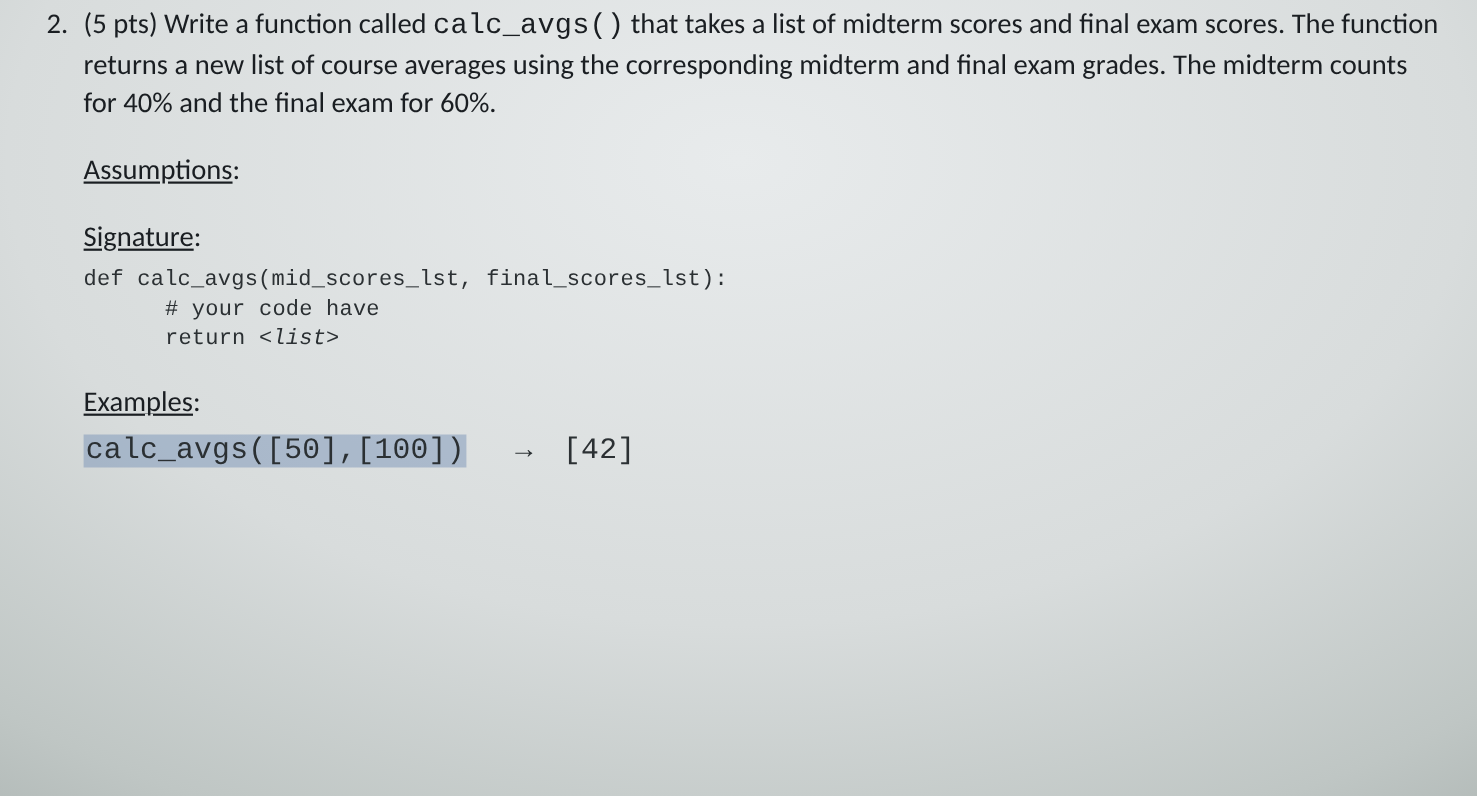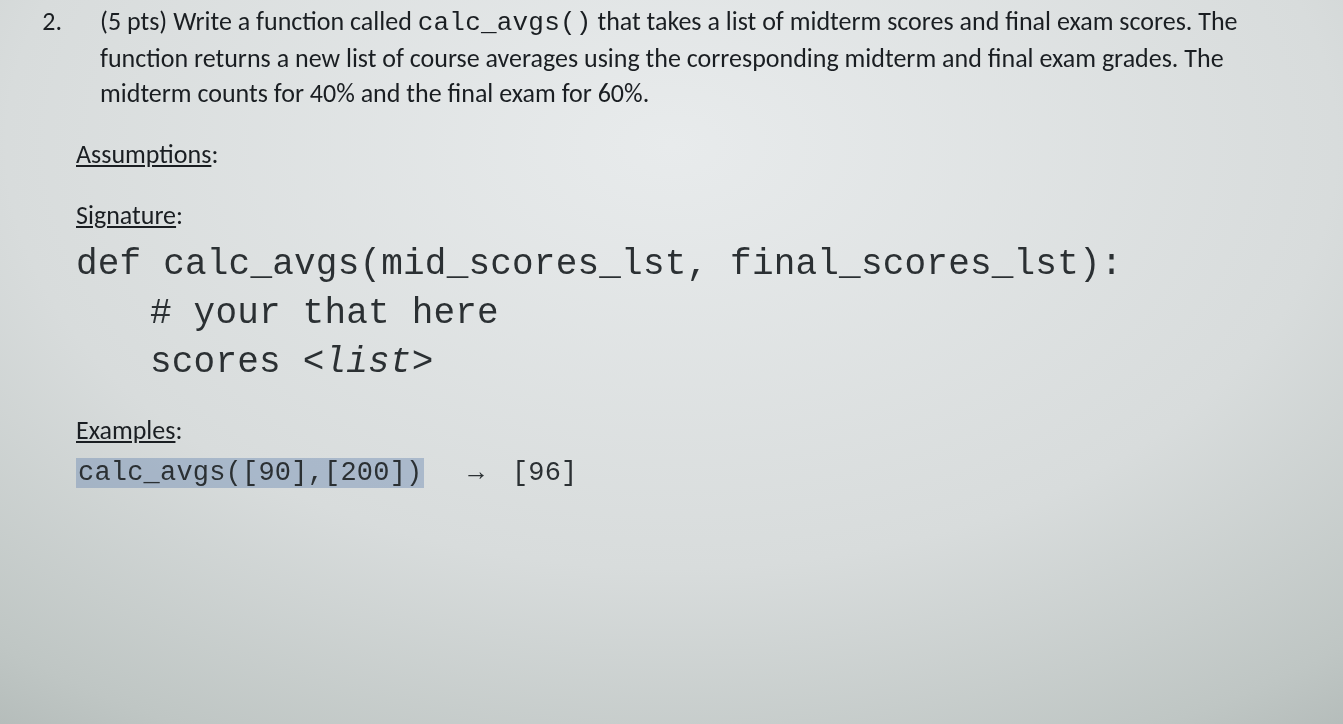--- a/index.html
+++ b/index.html
@@ -24,21 +24,20 @@
   }
   .qnum {
     width: 56px;
     flex: 0 0 56px;
     text-align: right;
     padding-right: 14px;
     box-sizing: border-box;
   }
   .qbody {
     flex: 1;
-    margin-left: 24px;
   }
   .mono {
     font-family: "Courier New", Courier, monospace;
     letter-spacing: 0.2px;
   }
   .under {
     text-decoration: underline;
     text-align: right;
   }
   .section {
@@ -48,21 +47,21 @@
   ul.bullets {
     list-style: disc;
     margin: 10px 0 0 0;
     padding-left: 90px;
   }
   ul.bullets li {
     padding: 2px 0 2px 6px;
   }
   .sigblock {
     margin-top: 8px;
-    font-size: 36px;
+    font-size: 20px;
     line-height: 1.35;
   }
   .sigline2 { padding-left: 74px; }
   .sigline3 { padding-left: 74px; }
   .ital { font-style: italic; }
   .exblock {
     margin-top: 6px;
     font-size: 27px;
     line-height: 1.35;
   }
@@ -94,25 +93,25 @@
 </div>
 
 <div class="section">
   <span class="under">Assumptions</span><span>:</span>
 </div>
 
 <div class="section">
   <span class="under">Signature</span><span>:</span>
   <div class="sigblock mono dim">
     <div>def calc_avgs(mid_scores_lst, final_scores_lst):</div>
-    <div class="sigline2"># your that here</div>
+    <div class="sigline2"># your code have</div>
     <div class="sigline3">
-      <span>scores </span><span class="ital">&lt;list&gt;</span>
+      <span>return </span><span class="ital">&lt;list&gt;</span>
     </div>
   </div>
 </div>
 
 <div class="section">
   <span class="under">Examples</span><span>:</span>
   <div class="exblock mono dim">
-    <div class="exrow"><span class="hl">calc_avgs([90],[200])</span>  <span class="arrow">→</span> <span>[96]</span></div>
+    <div class="exrow"><span class="hl">calc_avgs([50],[100])</span>  <span class="arrow">→</span> <span>[42]</span></div>
   </div>
 </div>
 
 </body></html>

